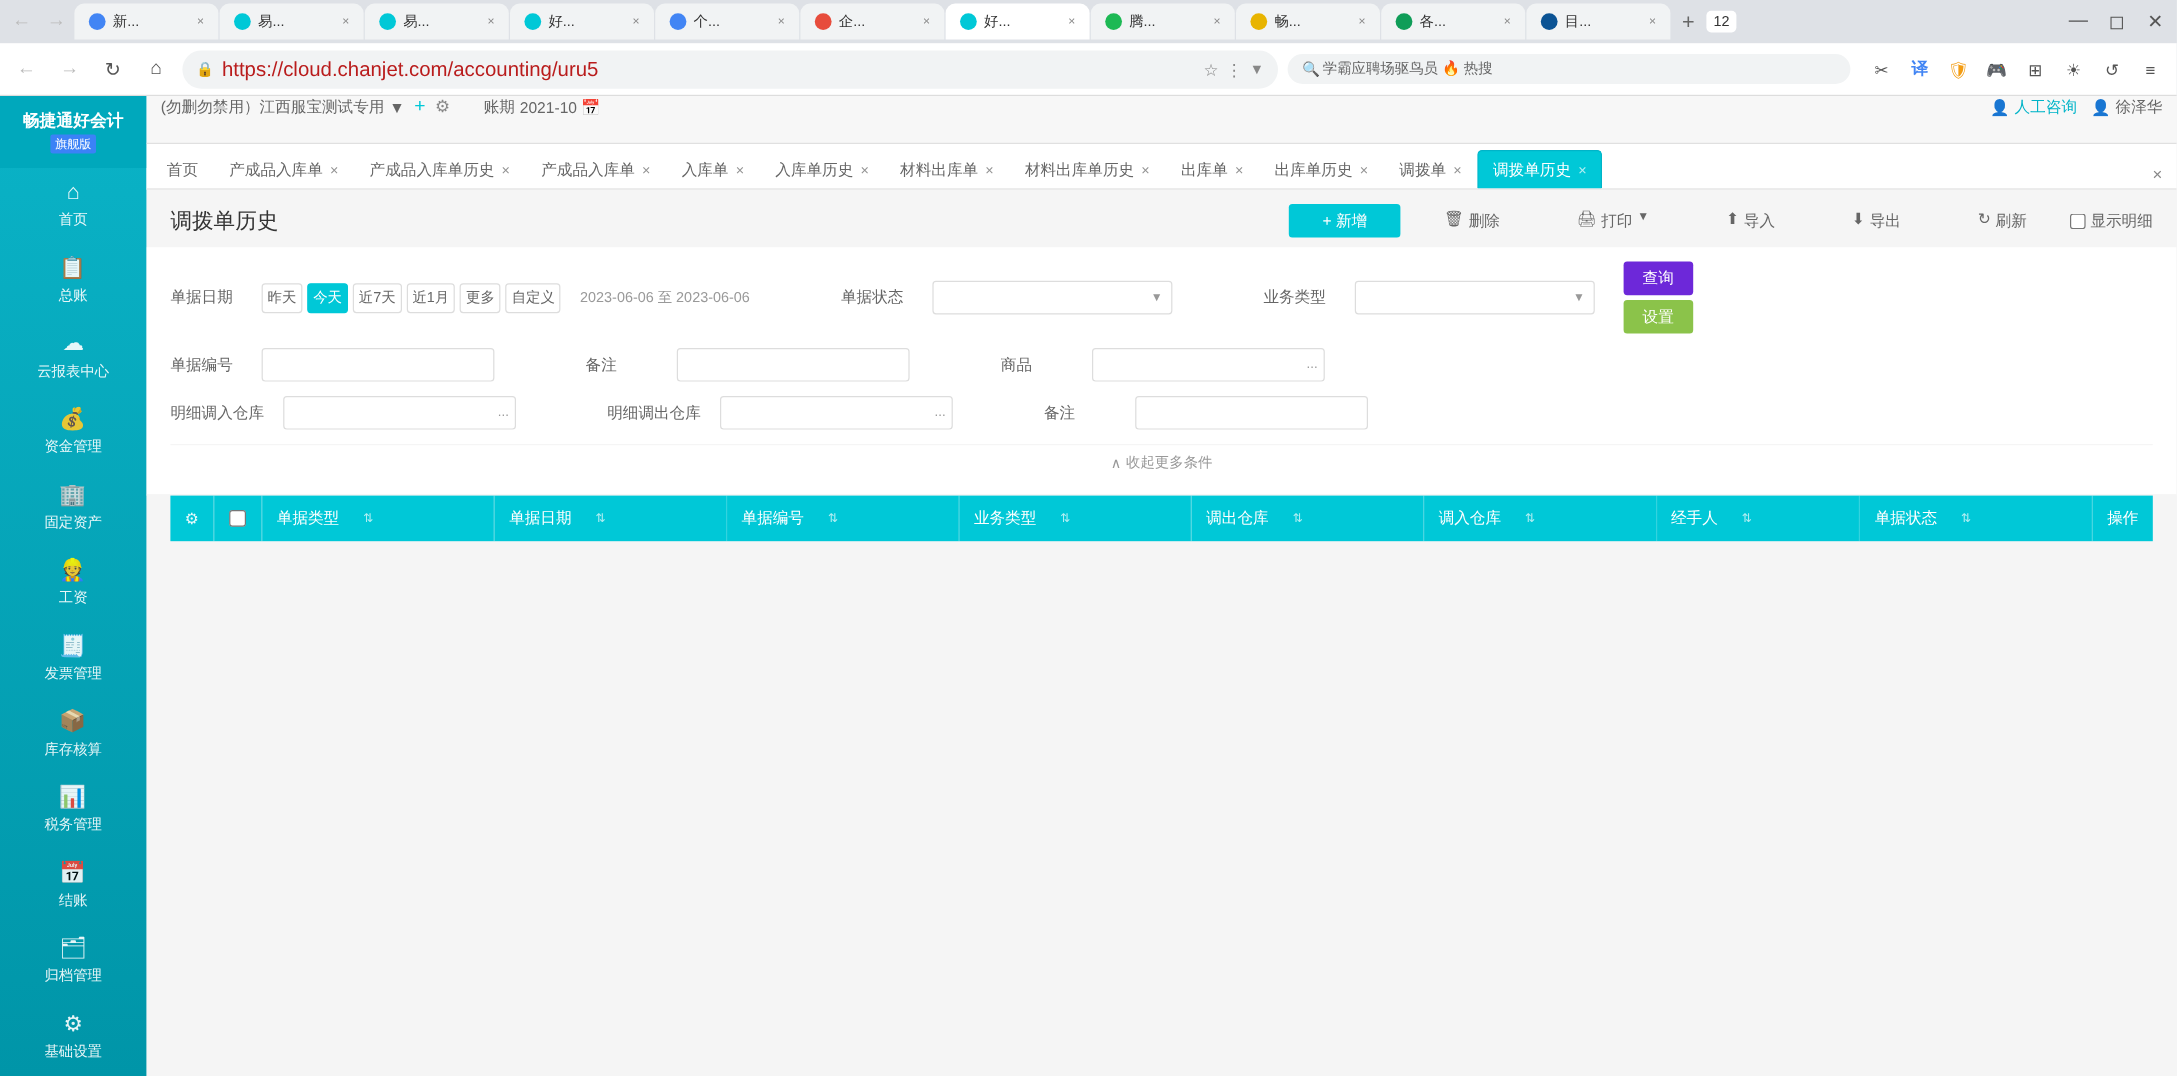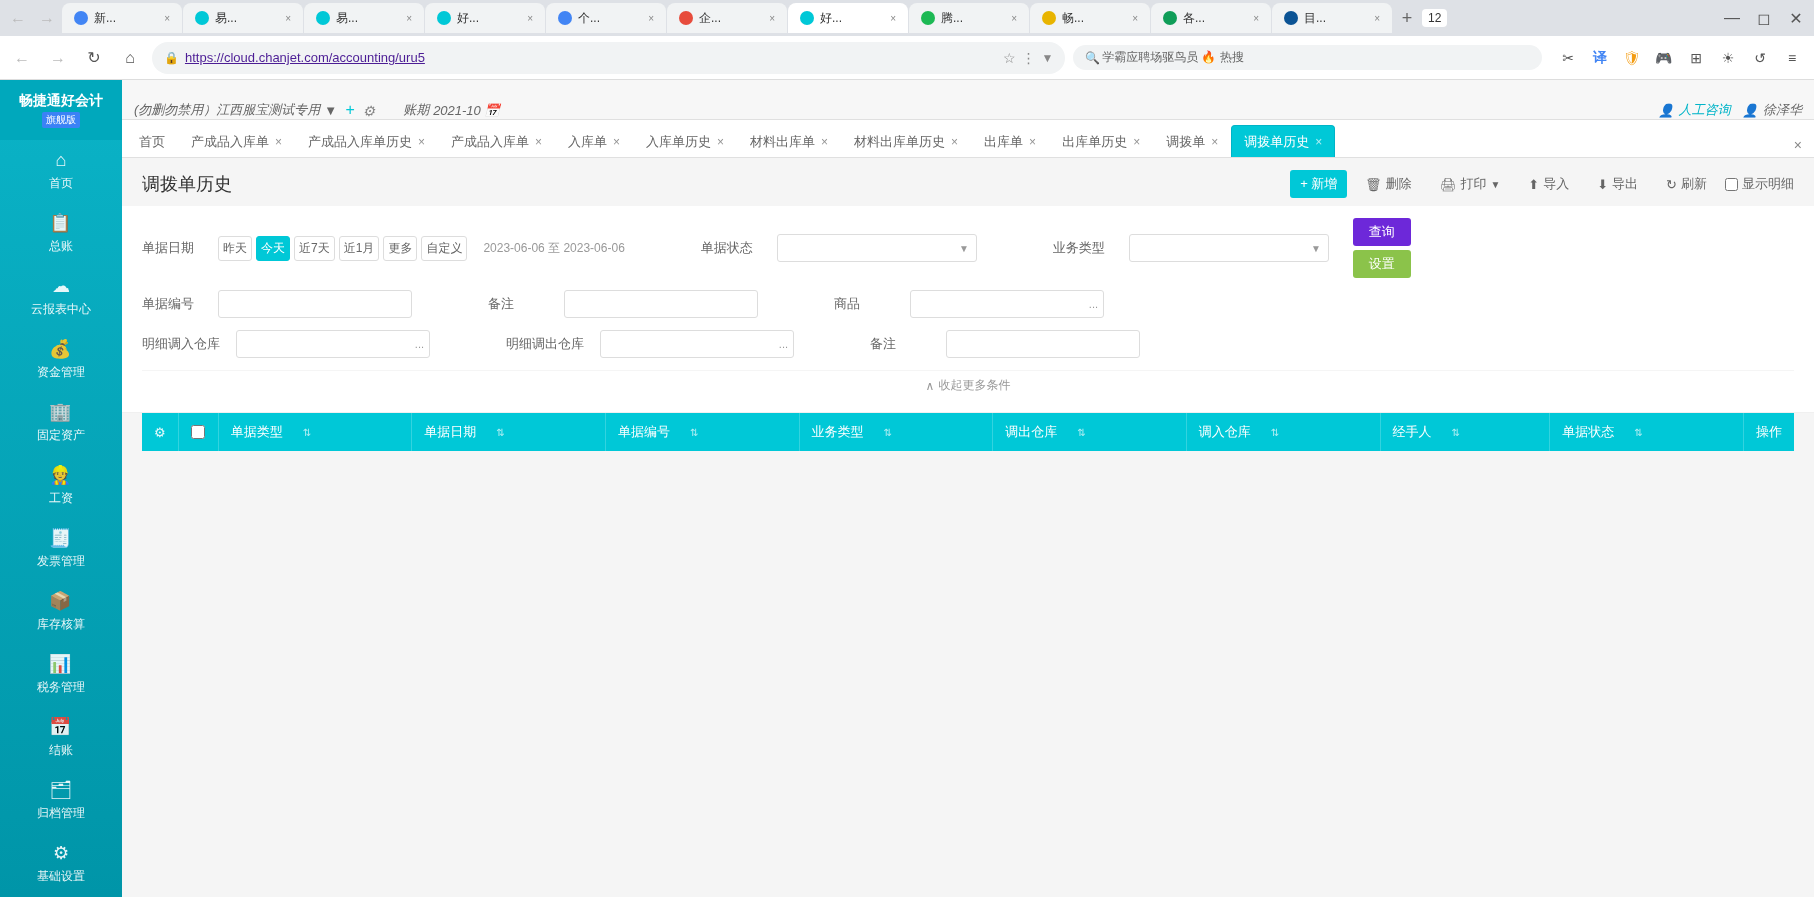--- a/index.html
+++ b/index.html
@@ -14,54 +14,54 @@
     .browser-tab-label { overflow: hidden; text-overflow: ellipsis; white-space: nowrap; flex: 1; }
     .browser-tab-close { font-size: 10px; color: #888; cursor: pointer; flex-shrink: 0; }
     .browser-tab-new { width: 28px; height: 28px; display: flex; align-items: center; justify-content: center; cursor: pointer; font-size: 18px; color: #666; border-radius: 50%; }
     .browser-tab-count { background: #fff; border-radius: 4px; padding: 2px 6px; font-size: 12px; color: #333; }
 
     .browser-toolbar { display: flex; align-items: center; height: 44px; background: #fff; padding: 0 8px; gap: 8px; border-bottom: 1px solid #ddd; }
     .browser-nav-btn { width: 28px; height: 28px; display: flex; align-items: center; justify-content: center; cursor: pointer; color: #555; border-radius: 50%; font-size: 16px; }
     .browser-nav-btn.disabled { color: #bbb; cursor: default; }
     .browser-url-bar { flex: 1; height: 32px; background: #f1f3f4; border-radius: 20px; display: flex; align-items: center; padding: 0 12px; gap: 6px; font-size: 13px; color: #333; }
     .browser-url-bar .lock-icon { color: #1a73e8; font-size: 12px; }
-    .browser-url-text { color: #4c1d95; font-size: 13px; text-decoration: underline; }
+    .browser-url-text { color: #b91c1c; font-size: 17px; }
     .browser-ext-btn { width: 28px; height: 28px; display: flex; align-items: center; justify-content: center; cursor: pointer; color: #555; font-size: 14px; border-radius: 4px; }
 
     
     .app-container { display: flex; height: calc(897px - 80px); }
 
     
     .sidebar { width: 122px; background: linear-gradient(180deg, #0ab3c7 0%, #0095a8 100%); display: flex; flex-direction: column; align-items: center; padding-top: 0; flex-shrink: 0; }
     .sidebar-logo { width: 100%; background: #00a8bc; padding: 12px 8px; display: flex; flex-direction: column; align-items: center; gap: 2px; cursor: pointer; }
     .sidebar-logo-text { color: #fff; font-size: 14px; font-weight: bold; }
     .sidebar-logo-badge { background: #3b82f6; color: #fff; font-size: 10px; padding: 1px 4px; border-radius: 2px; }
     .sidebar-item { width: 100%; display: flex; flex-direction: column; align-items: center; padding: 10px 4px; cursor: pointer; color: rgba(255,255,255,0.9); gap: 4px; transition: background 0.2s; }
     .sidebar-item-icon { font-size: 18px; }
     .sidebar-item-label { font-size: 12px; }
 
     
-    .top-bar { height: 40px; background: #f7f7f7; border-bottom: 1px solid #e0e0e0; display: flex; align-items: flex-end; padding: 0 12px; gap: 8px; font-style: italic; }
+    .top-bar { height: 40px; background: #f7f7f7; border-bottom: 1px solid #e0e0e0; display: flex; align-items: flex-start; padding: 0 12px; gap: 8px; }
     .top-bar-company { display: flex; align-items: center; gap: 4px; font-size: 13px; color: #666; cursor: pointer; }
     .top-bar-period { display: flex; align-items: center; gap: 4px; font-size: 13px; color: #666; margin-left: 20px; }
     .top-bar-right { margin-left: auto; display: flex; align-items: center; gap: 12px; }
     .top-bar-service { color: #00b4c8; font-size: 13px; cursor: pointer; display: flex; align-items: center; gap: 4px; }
     .top-bar-user { color: #666; font-size: 13px; cursor: pointer; display: flex; align-items: center; gap: 4px; }
 
     
     .page-tabs { height: 38px; background: #fff; border-bottom: 1px solid #e0e0e0; display: flex; align-items: flex-end; padding: 0 4px; overflow: hidden; }
     .page-tab { display: flex; align-items: center; height: 32px; padding: 0 12px; font-size: 13px; color: #666; cursor: pointer; border: 1px solid transparent; border-bottom: none; gap: 6px; white-space: nowrap; }
     .page-tab.active { background: #00c8d7; color: #fff; border-color: #00b4c8; border-radius: 4px 4px 0 0; }
     .page-tab-close { font-size: 12px; opacity: 0.7; }
 
     
     .page-header { padding: 12px 20px 8px; display: flex; align-items: center; justify-content: space-between; }
     .page-title { font-size: 18px; font-weight: 500; color: #333; }
     .page-actions { display: flex; align-items: center; gap: 8px; }
-    .action-btn { display: flex; align-items: center; gap: 4px; padding: 5px 10px; font-size: 13px; color: #666; cursor: pointer; border-radius: 3px; }
+    .action-btn { display: flex; gap: 4px; padding: 5px 28px; font-size: 13px; color: #666; cursor: pointer; border-radius: 3px; }
     .action-btn.primary { background: #00c8d7; color: #fff; }
 
     
     .filter-section { background: #fff; padding: 12px 20px; border-bottom: 1px solid #f0f0f0; }
     .filter-row { display: flex; align-items: center; gap: 16px; margin-bottom: 12px; flex-wrap: wrap; }
     .filter-label { color: #666; font-size: 13px; white-space: nowrap; min-width: 60px; }
     .filter-date-btns { display: flex; align-items: center; gap: 4px; }
     .date-btn { padding: 3px 4px; font-size: 12px; border: 1px solid #ddd; border-radius: 3px; cursor: pointer; color: #666; background: #fff; }
     .date-btn.active { background: #00c8d7; color: #fff; border-color: #00c8d7; }
     .date-range-text { font-size: 12px; color: #999; }

